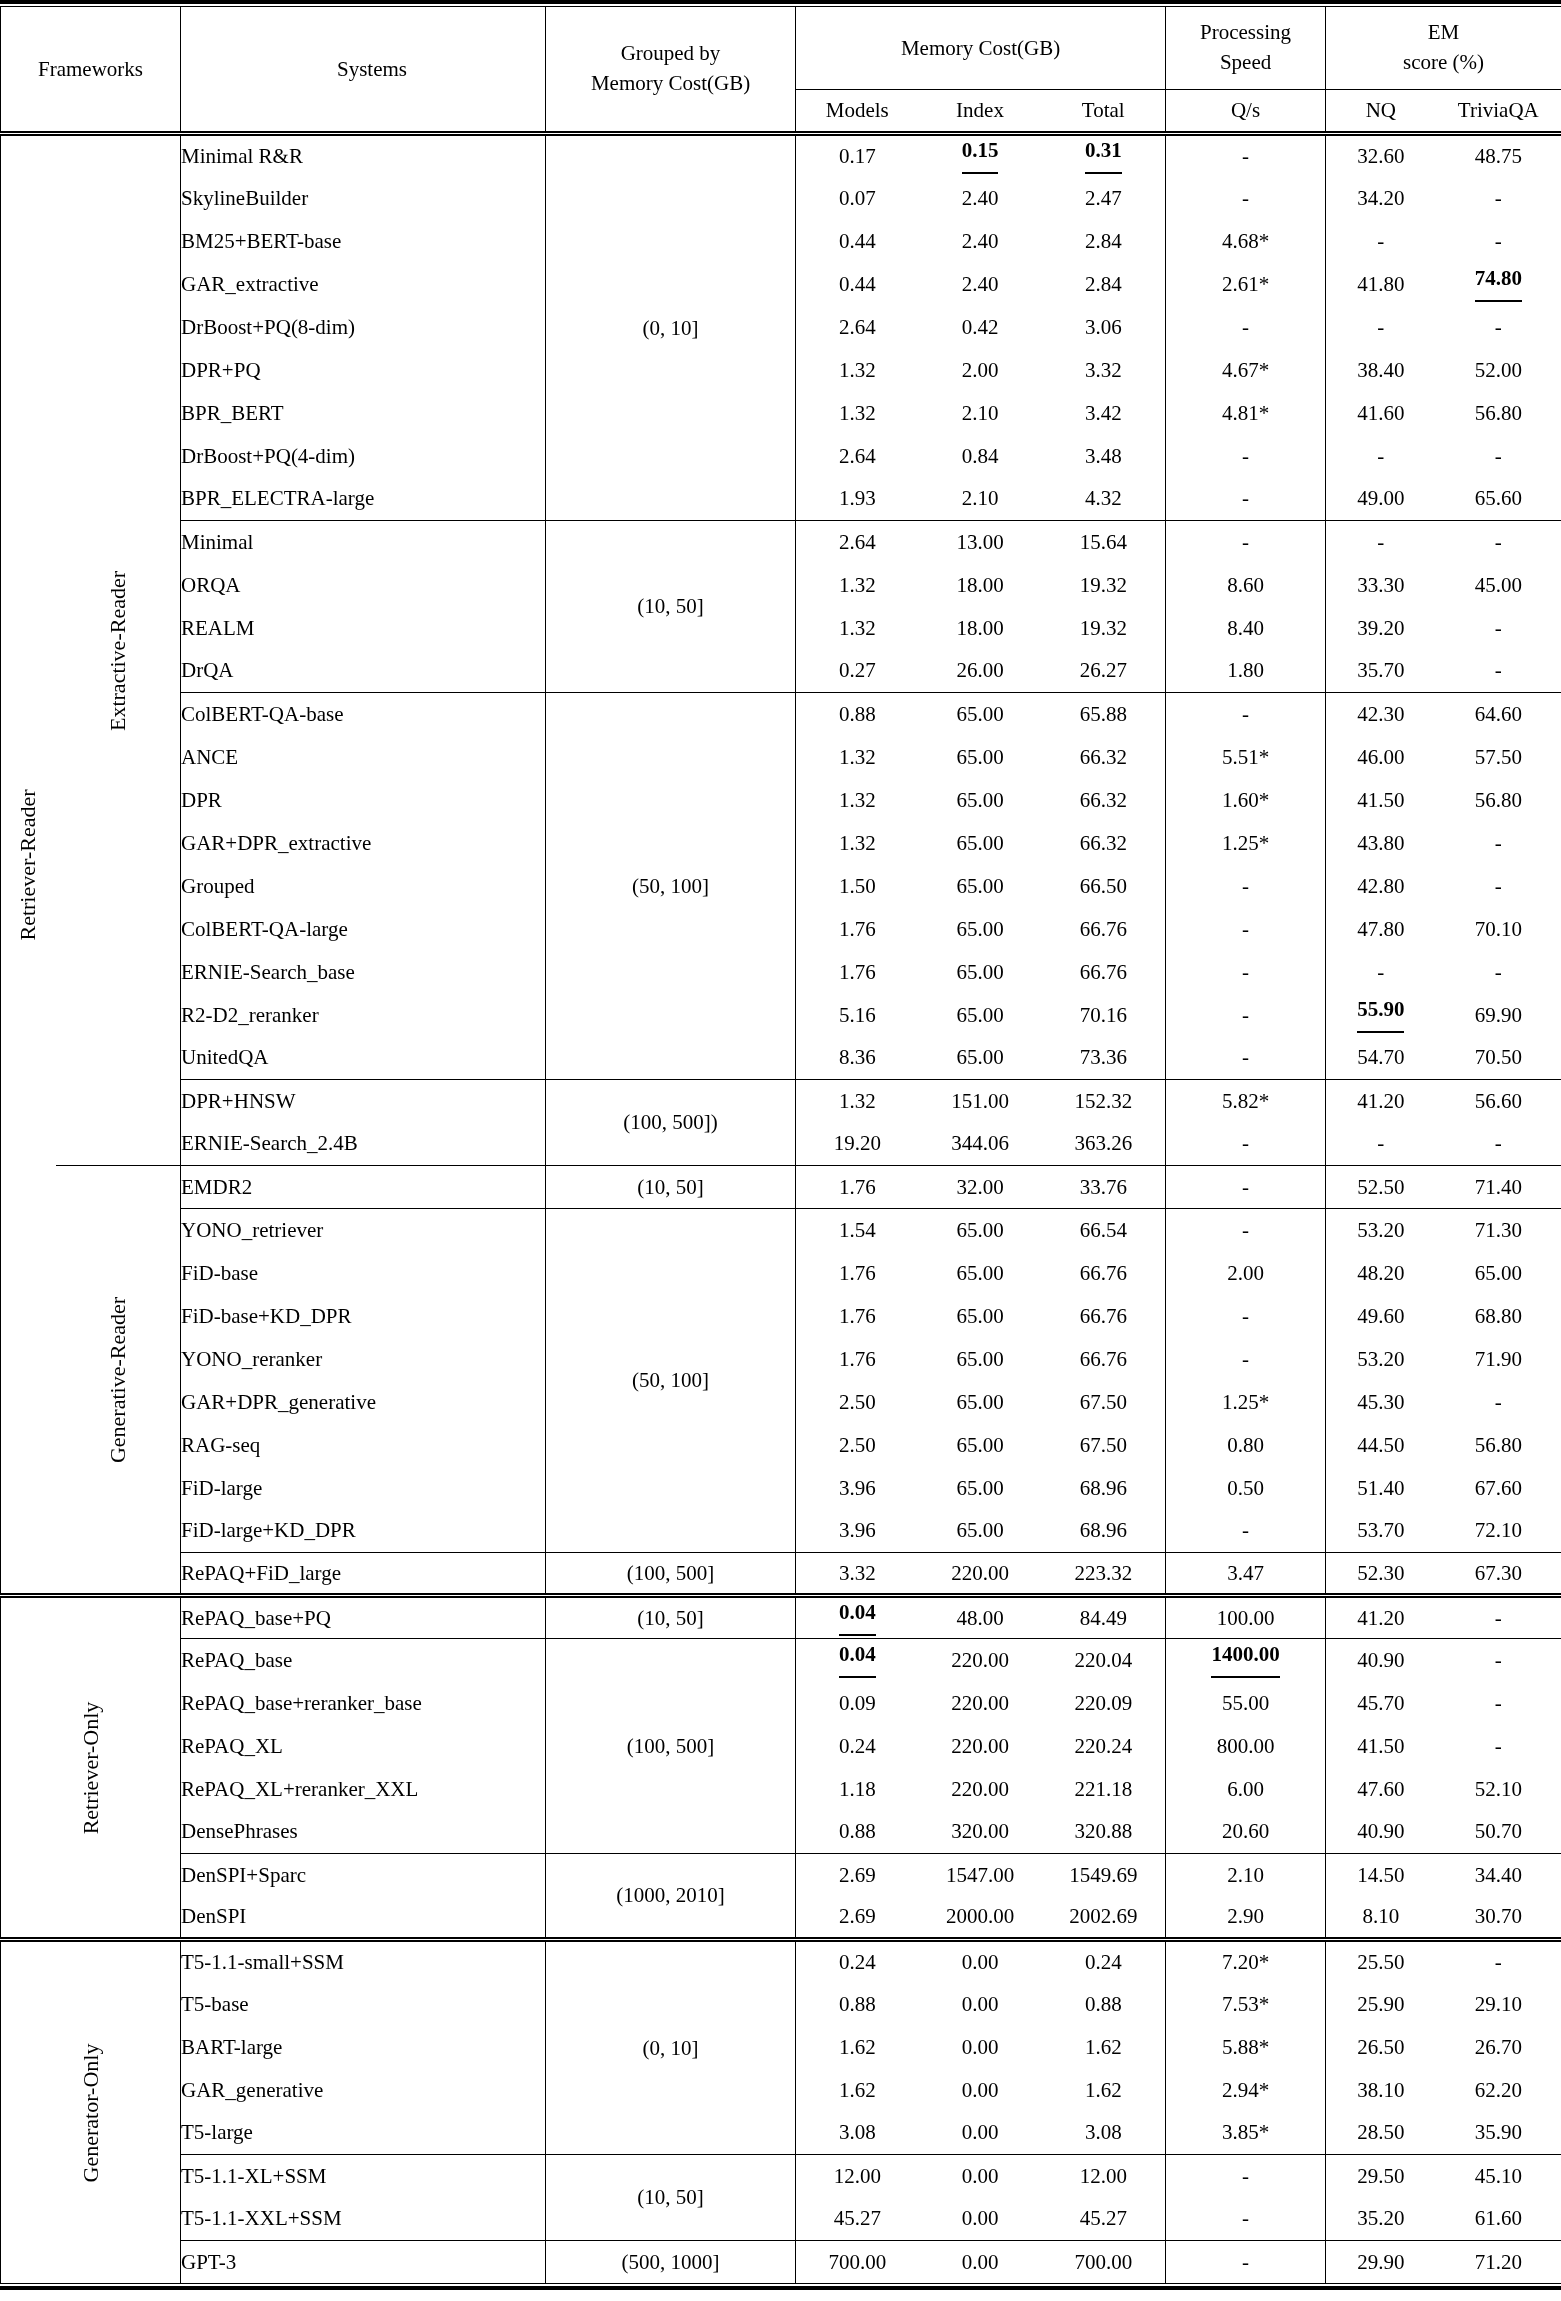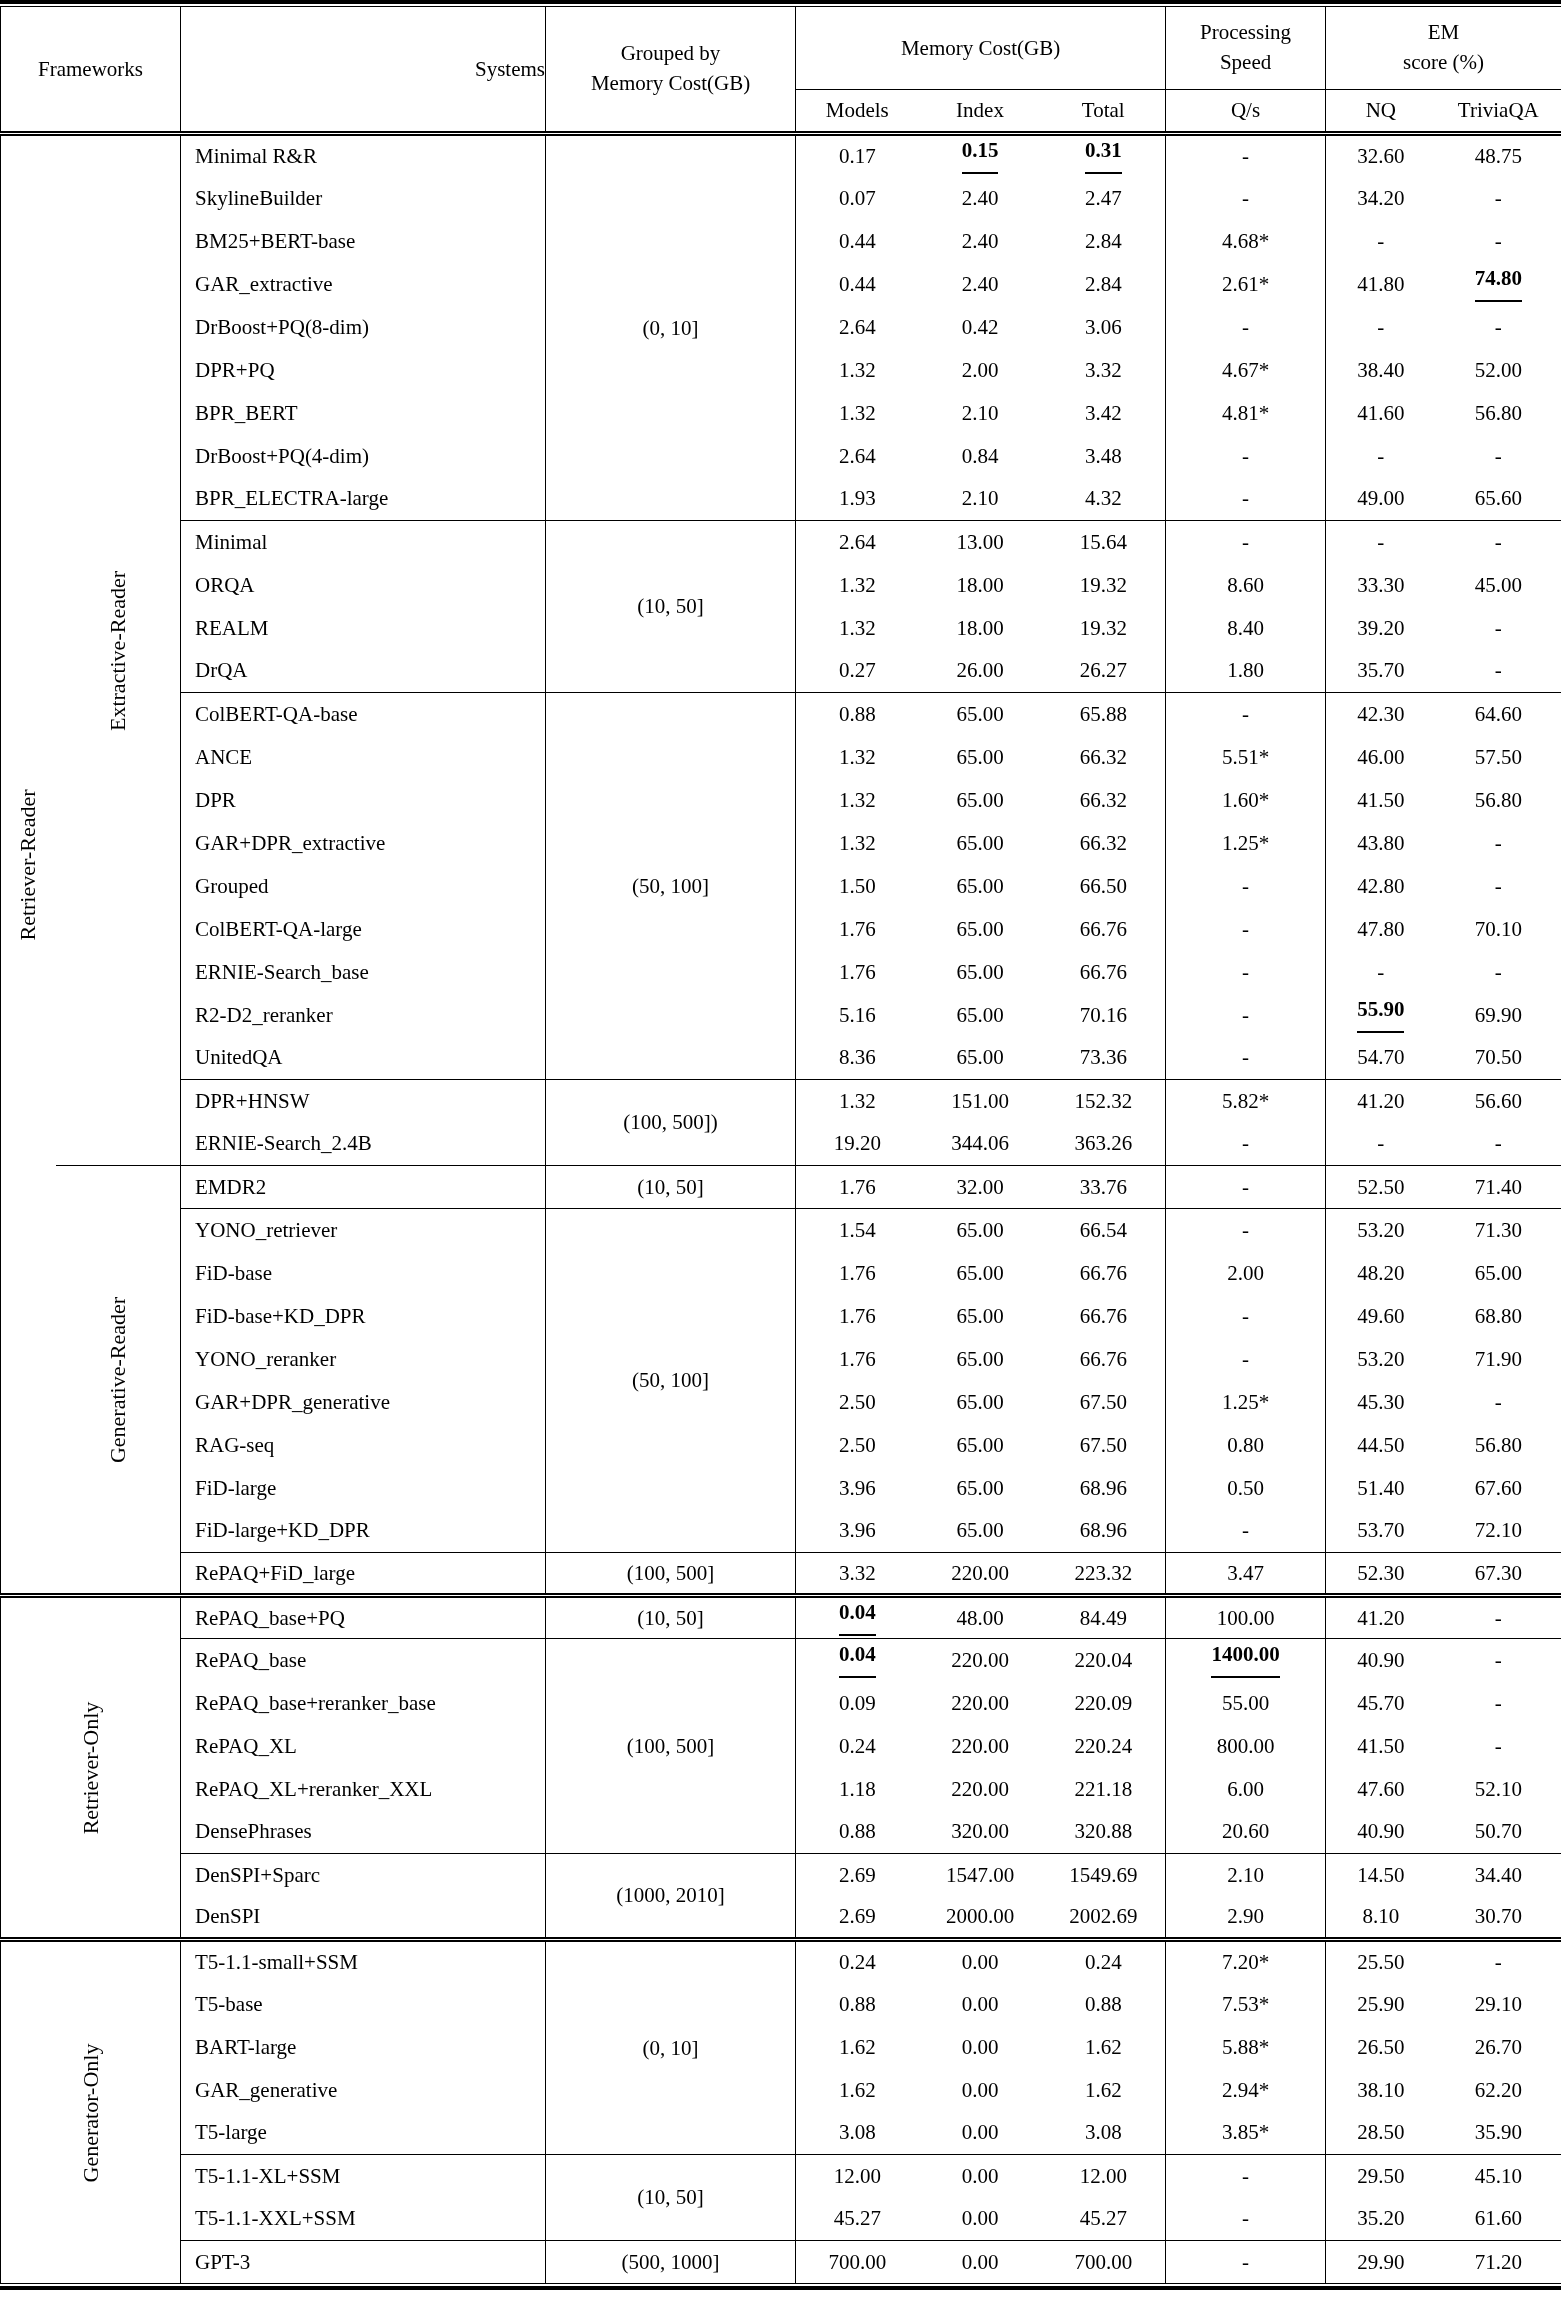--- a/index.html
+++ b/index.html
@@ -30,22 +30,22 @@
     overflow: visible;
   }
   thead tr.h1 { height: 83px; }
   thead tr.h2 { height: 44px; }
   tbody tr { height: 43px; }
   .bl  { border-left: 1px solid #000; }
   .bt  { border-top: 1px solid #000; }
   .btd { border-top: 5px double #000; }
   .hb  { border-bottom: 5px double #000; }
   .sub { border-bottom: 1px solid #000; }
-  th.lefth { text-align: right; padding-left: 18px; }
-  td.sys { text-align: left; padding-left: 14px; white-space: nowrap; }
+  th.lefth { text-align: center; padding-left: 18px; }
+  td.sys { text-align: left; white-space: nowrap; }
   td.rot { position: relative; }
   td.rot > span {
     position: absolute; top: 50%; left: 50%;
     transform: translate(-50%, -50%) rotate(-90deg);
     white-space: nowrap; font-size: 22px;
   }
   .best {
     font-weight: bold;
     display: inline-block;
     border-bottom: 2px solid #000;

